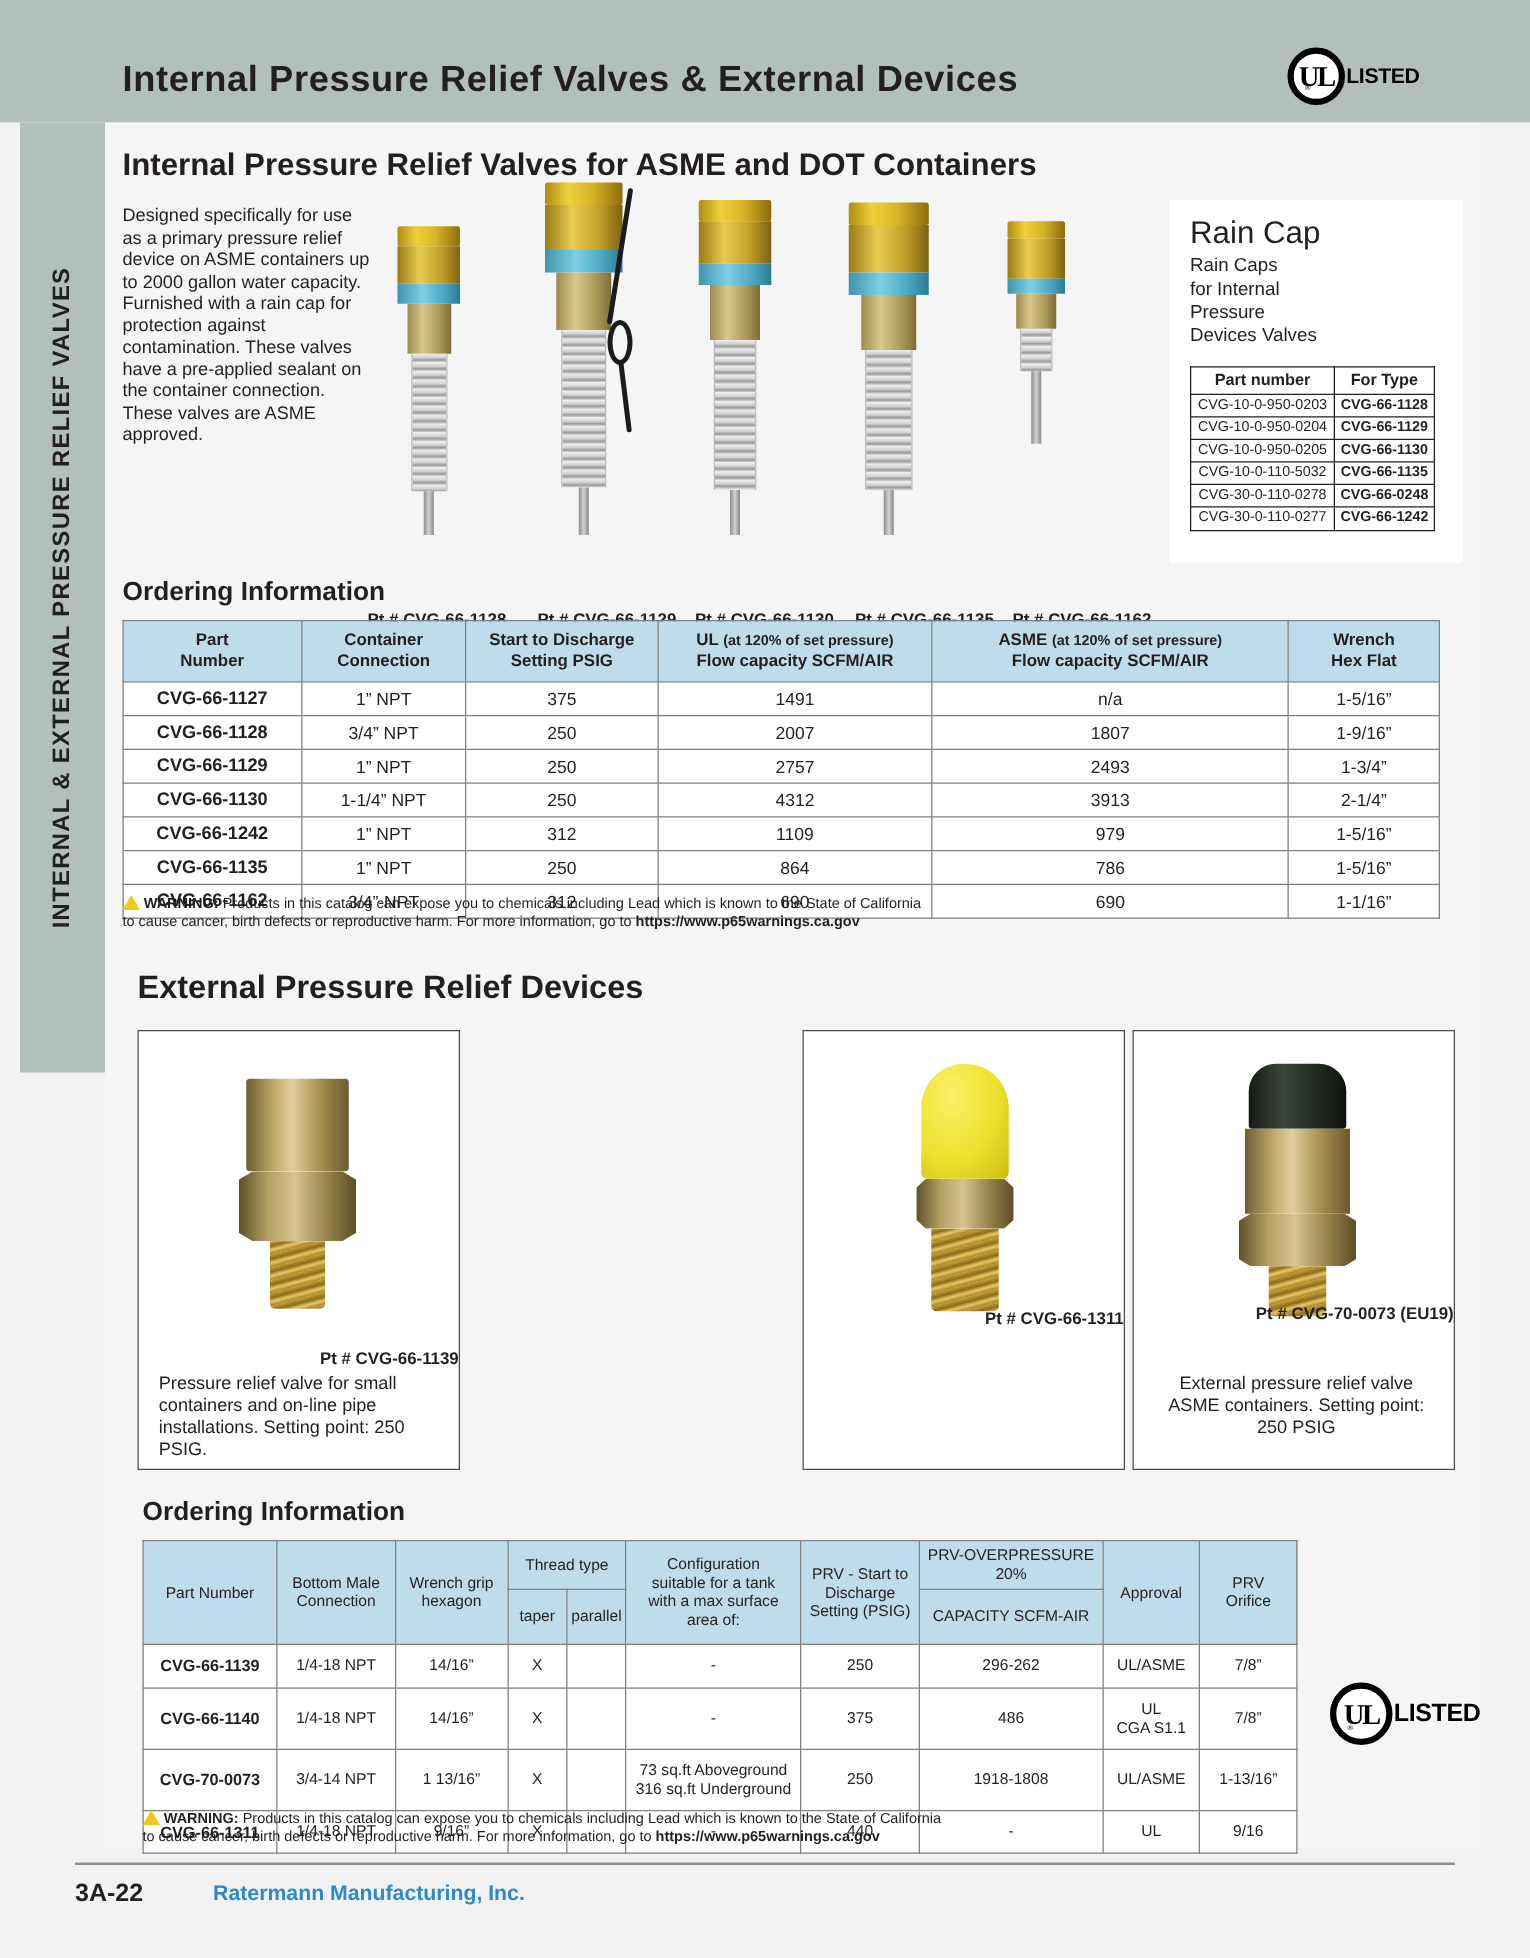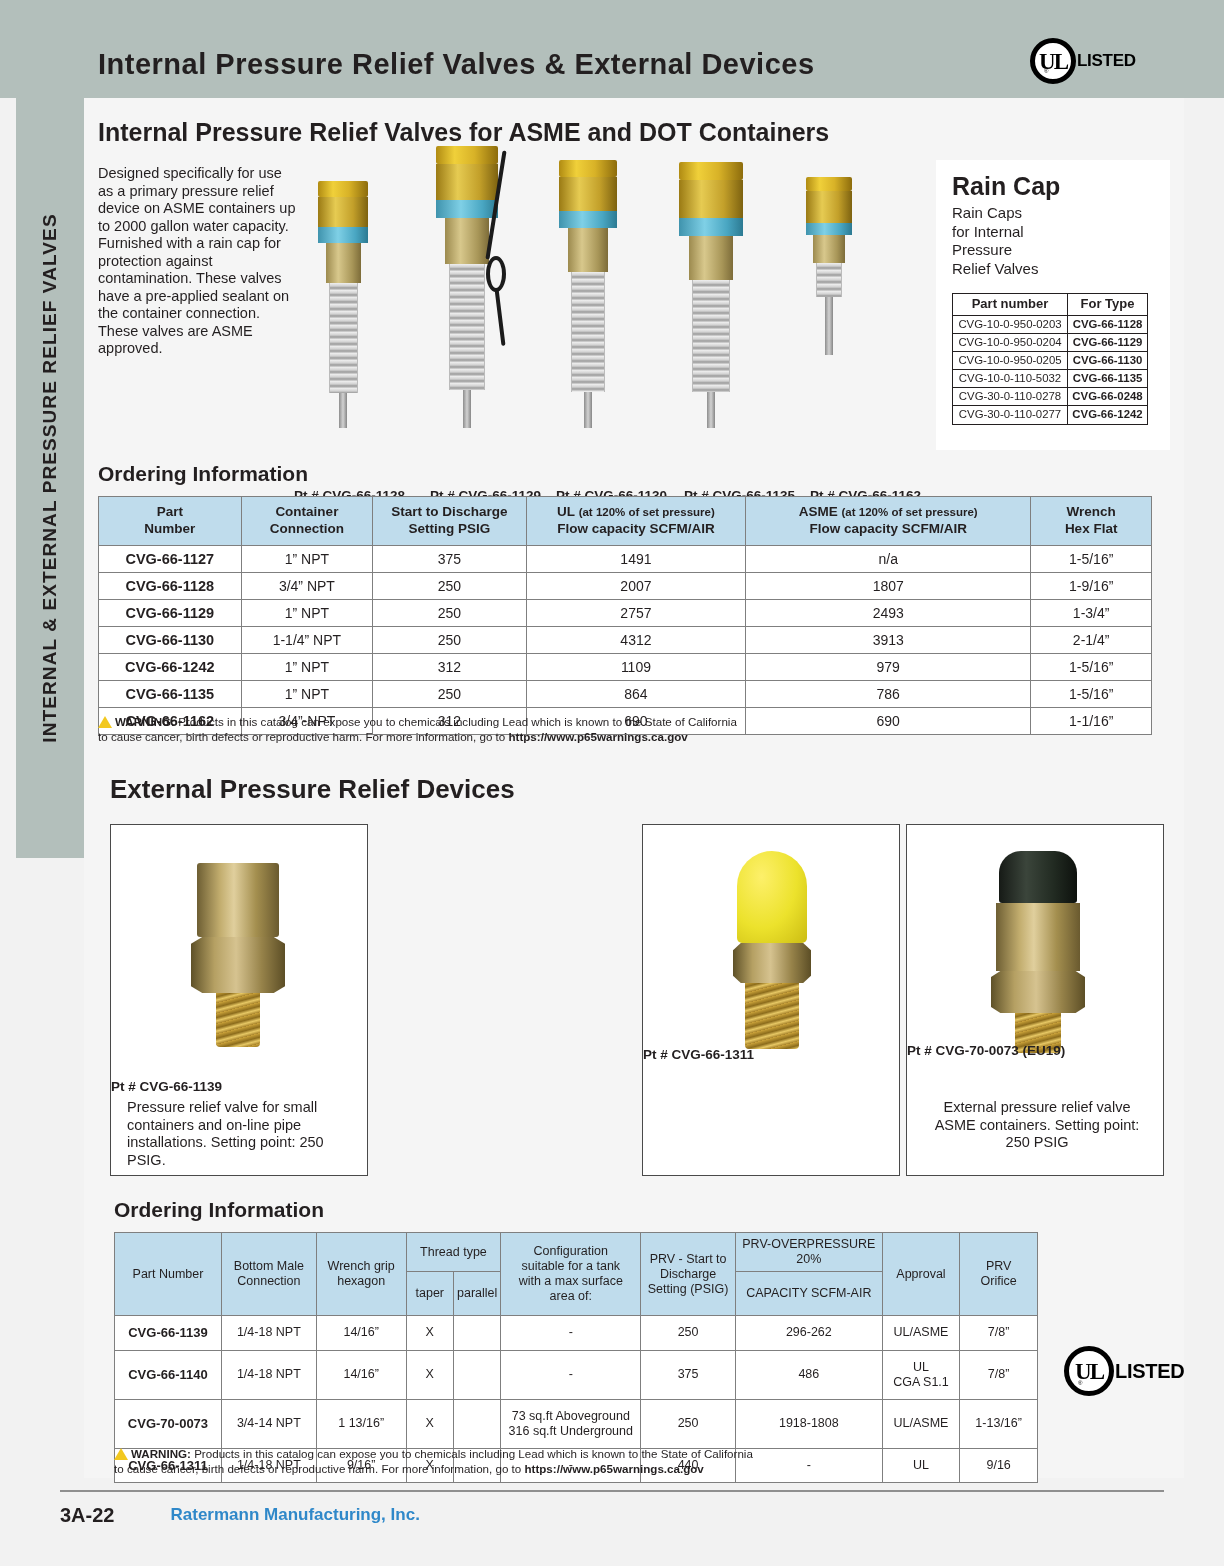--- a/index.html
+++ b/index.html
@@ -102,21 +102,21 @@
   .pt-label{
     position:absolute; top:328px; font-size:13.5px; font-weight:bold; color:#231f20;
     white-space:nowrap;
   }
 
   
   #raincap{
     position:absolute; left:852px; top:62px; width:234px; height:290px;
     background:#ffffff;
   }
-  #raincap h4{ margin:0; position:absolute; left:16px; top:12px; font-size:25px; font-weight:bold; color:#231f20;}
+  #raincap h4{ margin:0; position:absolute; left:16px; top:12px; font-size:25px; font-weight:normal; color:#231f20;}
   #raincap .rc-sub{ position:absolute; left:16px; top:44px; font-size:15px; line-height:18.5px; color:#231f20;}
   #rc-table{ position:absolute; left:16px; top:133px; width:196px; border-collapse:collapse; }
   #rc-table th, #rc-table td{
     border:1px solid #231f20; font-size:11.4px; text-align:center; padding:2px 2px;
     color:#231f20; line-height:1.15;
   }
   #rc-table th{ font-size:13px; font-weight:bold; padding:3px 2px;}
   #rc-table td.fortype{ font-weight:bold; }
 
   
@@ -149,21 +149,21 @@
 
   
   .card{
     position:absolute; border:1.5px solid #4a4a4a; background:#fff;
   }
   #card1{ left:26px; top:726px; width:258px; height:352px; }
   #card2{ left:292px; top:726px; width:258px; height:352px; }
   #card3{ left:558px; top:726px; width:258px; height:352px; }
   #card4{ left:822px; top:726px; width:258px; height:352px; }
   .card .cap-title{
-    position:absolute; left:0; width:100%; text-align:left;
+    position:absolute; left:0; width:100%; text-align:right;
     font-size:13.5px; font-weight:bold; color:#231f20;
   }
   .card .cap-body{
     position:absolute; left:16px; right:12px;
     font-size:14.5px; line-height:17.5px; color:#231f20;
   }
 
   
   .photo{ position:absolute; }
   .brass-body{ background:linear-gradient(90deg,#6d5e33,#c2ad6e 28%,#e0cf9d 45%,#a48f4f 72%,#6a5a2f); }
@@ -283,21 +283,21 @@
     <div class="pt-label" style="left:262px;">Pt # CVG-66-1130</div>
     <div class="pt-label" style="left:390px;">Pt # CVG-66-1135</div>
     <div class="pt-label" style="left:516px;">Pt # CVG-66-1162</div>
   </div>
 
   <div id="raincap">
     <h4>Rain Cap</h4>
     <div class="rc-sub" style="white-space:pre-line;">Rain Caps
 for Internal
 Pressure
-Relief Valves</div>
+Devices Valves</div>
     <table id="rc-table">
       <thead>
         <tr>
           <th>Part number</th>
           <th>For Type</th>
         </tr>
       </thead>
       <tbody id="rc-body">
           <tr>
             <td>CVG-10-0-950-0203</td>

